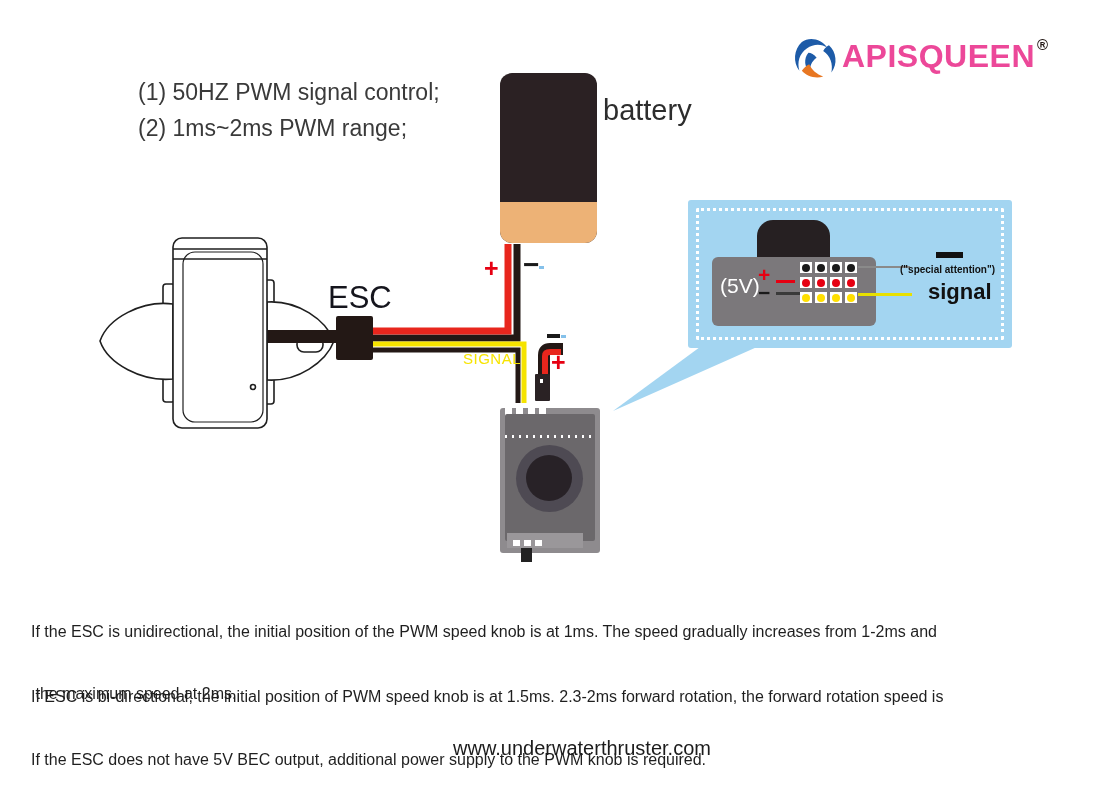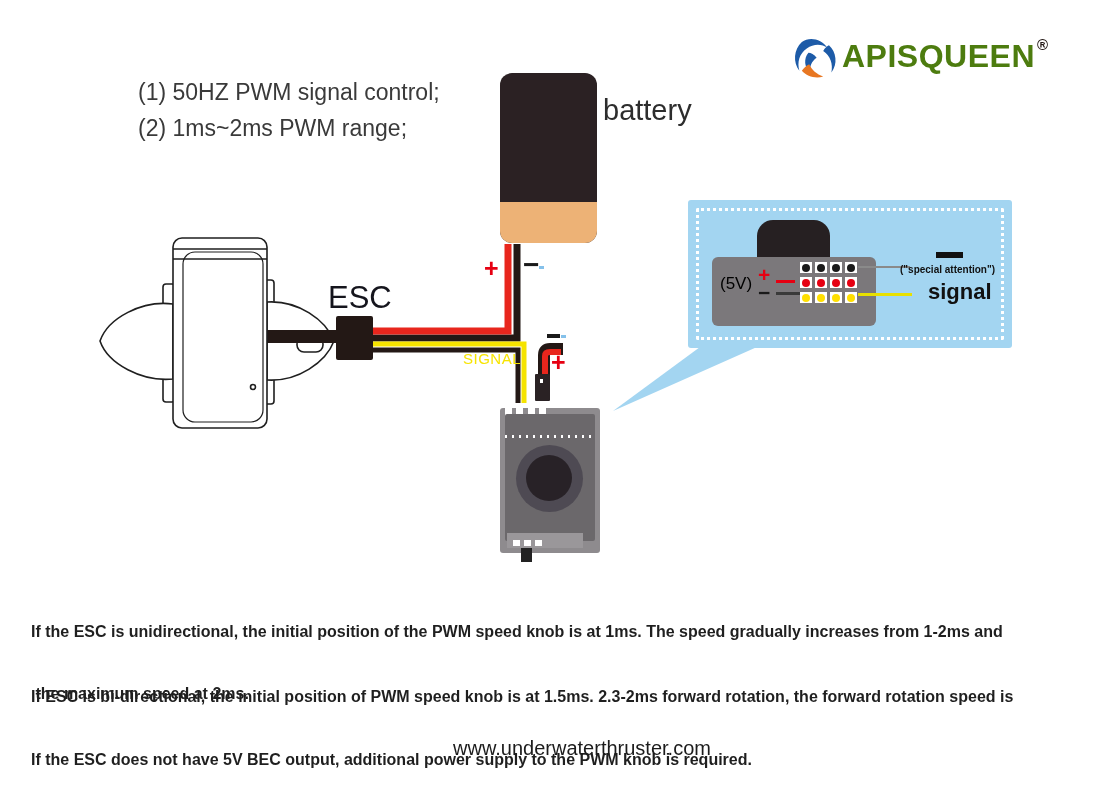--- a/index.html
+++ b/index.html
@@ -2,21 +2,21 @@
 <html><head>
 <meta charset="utf-8">
 <style>
   html,body{margin:0;padding:0;background:#fff;}
   #page{position:relative;width:1116px;height:787px;background:#fff;overflow:hidden;
         font-family:"Liberation Sans","DejaVu Sans",sans-serif;color:#1c1c1c;}
   .abs{position:absolute;}
 
   
   #logo{left:792px;top:28px;width:310px;height:56px;display:flex;align-items:center;}
-  #logo .brand{font-size:32px;font-weight:800;letter-spacing:.5px;color:#4d7c0f;margin-left:4px;}
+  #logo .brand{font-size:32px;font-weight:800;letter-spacing:.5px;color:#ec4899;margin-left:4px;}
   #logo .reg{font-size:15px;font-weight:700;color:#231815;position:relative;top:-12px;margin-left:2px;}
 
   
   #notes{left:112px;top:74px;font-size:23px;line-height:36px;color:#3a3a3a;margin-left:26px;}
 
   
   #battery{left:500px;top:73px;width:97px;height:170px;border-radius:12px;background:#2b2123;overflow:hidden;}
   #battery .tip{position:absolute;left:0;right:0;bottom:0;height:41px;background:#edb276;}
   #battery-label{left:603px;top:94px;font-size:29px;color:#2d2d2d;}
   #battery-plus{left:484px;top:254px;font-size:25px;font-weight:700;color:#e60012;}
@@ -41,37 +41,37 @@
   #pwm .knob-inner{position:absolute;left:26px;top:47px;width:46px;height:46px;border-radius:50%;background:#282227;}
   #pwm .step{position:absolute;left:7px;top:125px;width:76px;height:15px;background:#9a979a;}
   #pwm .pad{position:absolute;top:132px;width:7px;height:6px;background:#fff;}
   #pwm .tab{position:absolute;left:21px;top:140px;width:11px;height:14px;background:#222;}
 
   
   #callout{left:688px;top:200px;width:324px;height:148px;background:#a3d5f1;border-radius:3px;}
   #callout .dotted{position:absolute;left:8px;top:8px;right:8px;bottom:8px;border:3px dotted #fff;border-radius:2px;}
   #callout .knob-sil{position:absolute;left:69px;top:20px;width:73px;height:46px;background:#262022;border-radius:16px 16px 0 0;}
   #callout .conn{position:absolute;left:24px;top:57px;width:164px;height:69px;background:#7b787b;border-radius:6px;}
-  .conn .v5{position:absolute;left:8px;top:17px;font-size:17px;color:#000000;}
+  .conn .v5{position:absolute;left:8px;top:17px;font-size:21px;color:#ffffff;}
   .conn .plus{position:absolute;left:46px;top:6px;font-size:21px;font-weight:700;color:#e60012;}
   .conn .minus{position:absolute;left:46px;top:24px;font-size:21px;font-weight:700;color:#1a1a1a;}
   .conn .dash-red{position:absolute;left:64px;top:23px;width:19px;height:3px;background:#e60012;}
   .conn .dash-dark{position:absolute;left:64px;top:35px;width:25px;height:3px;background:#3a3a3a;}
   .conn .grid{position:absolute;left:88px;top:5px;display:grid;grid-template-columns:repeat(4,12px);
               grid-auto-rows:11px;column-gap:3px;row-gap:4px;}
   .conn .pin{background:#fff;display:flex;align-items:center;justify-content:center;}
   .conn .pin span{display:block;width:8px;height:8px;border-radius:50%;}
   #callout .lead-gray{position:absolute;left:170px;top:66px;width:52px;height:2px;background:#8a8a8a;}
   #callout .lead-yellow{position:absolute;left:170px;top:93px;width:54px;height:3px;background:#e8e000;}
   #callout .att-bar{position:absolute;left:248px;top:52px;width:27px;height:6px;background:#111;}
   #callout .att-text{position:absolute;left:212px;top:64px;width:100px;font-size:10px;font-weight:700;color:#111;}
   #callout .sig-text{position:absolute;left:240px;top:79px;font-size:22px;font-weight:700;color:#111;}
 
   
-  .para{left:31px;width:1078px;font-size:16px;line-height:20.5px;color:#1f1f1f;white-space:pre;font-weight:bold;}
+  .para{left:31px;width:1078px;font-size:16px;line-height:20.5px;color:#1f1f1f;white-space:pre;}
   #p1{top:581px;} #p2{top:646px;} #p3{top:709px;}
   #site{left:0;top:737px;width:1116px;text-align:center;font-size:20px;color:#1c1c1c;margin-left:24px;}
 </style>
 </head>
 <body>
 
 <div id="page">
 
   <div class="abs" id="logo">
     <svg width="46" height="46" viewBox="0 0 56 56">

